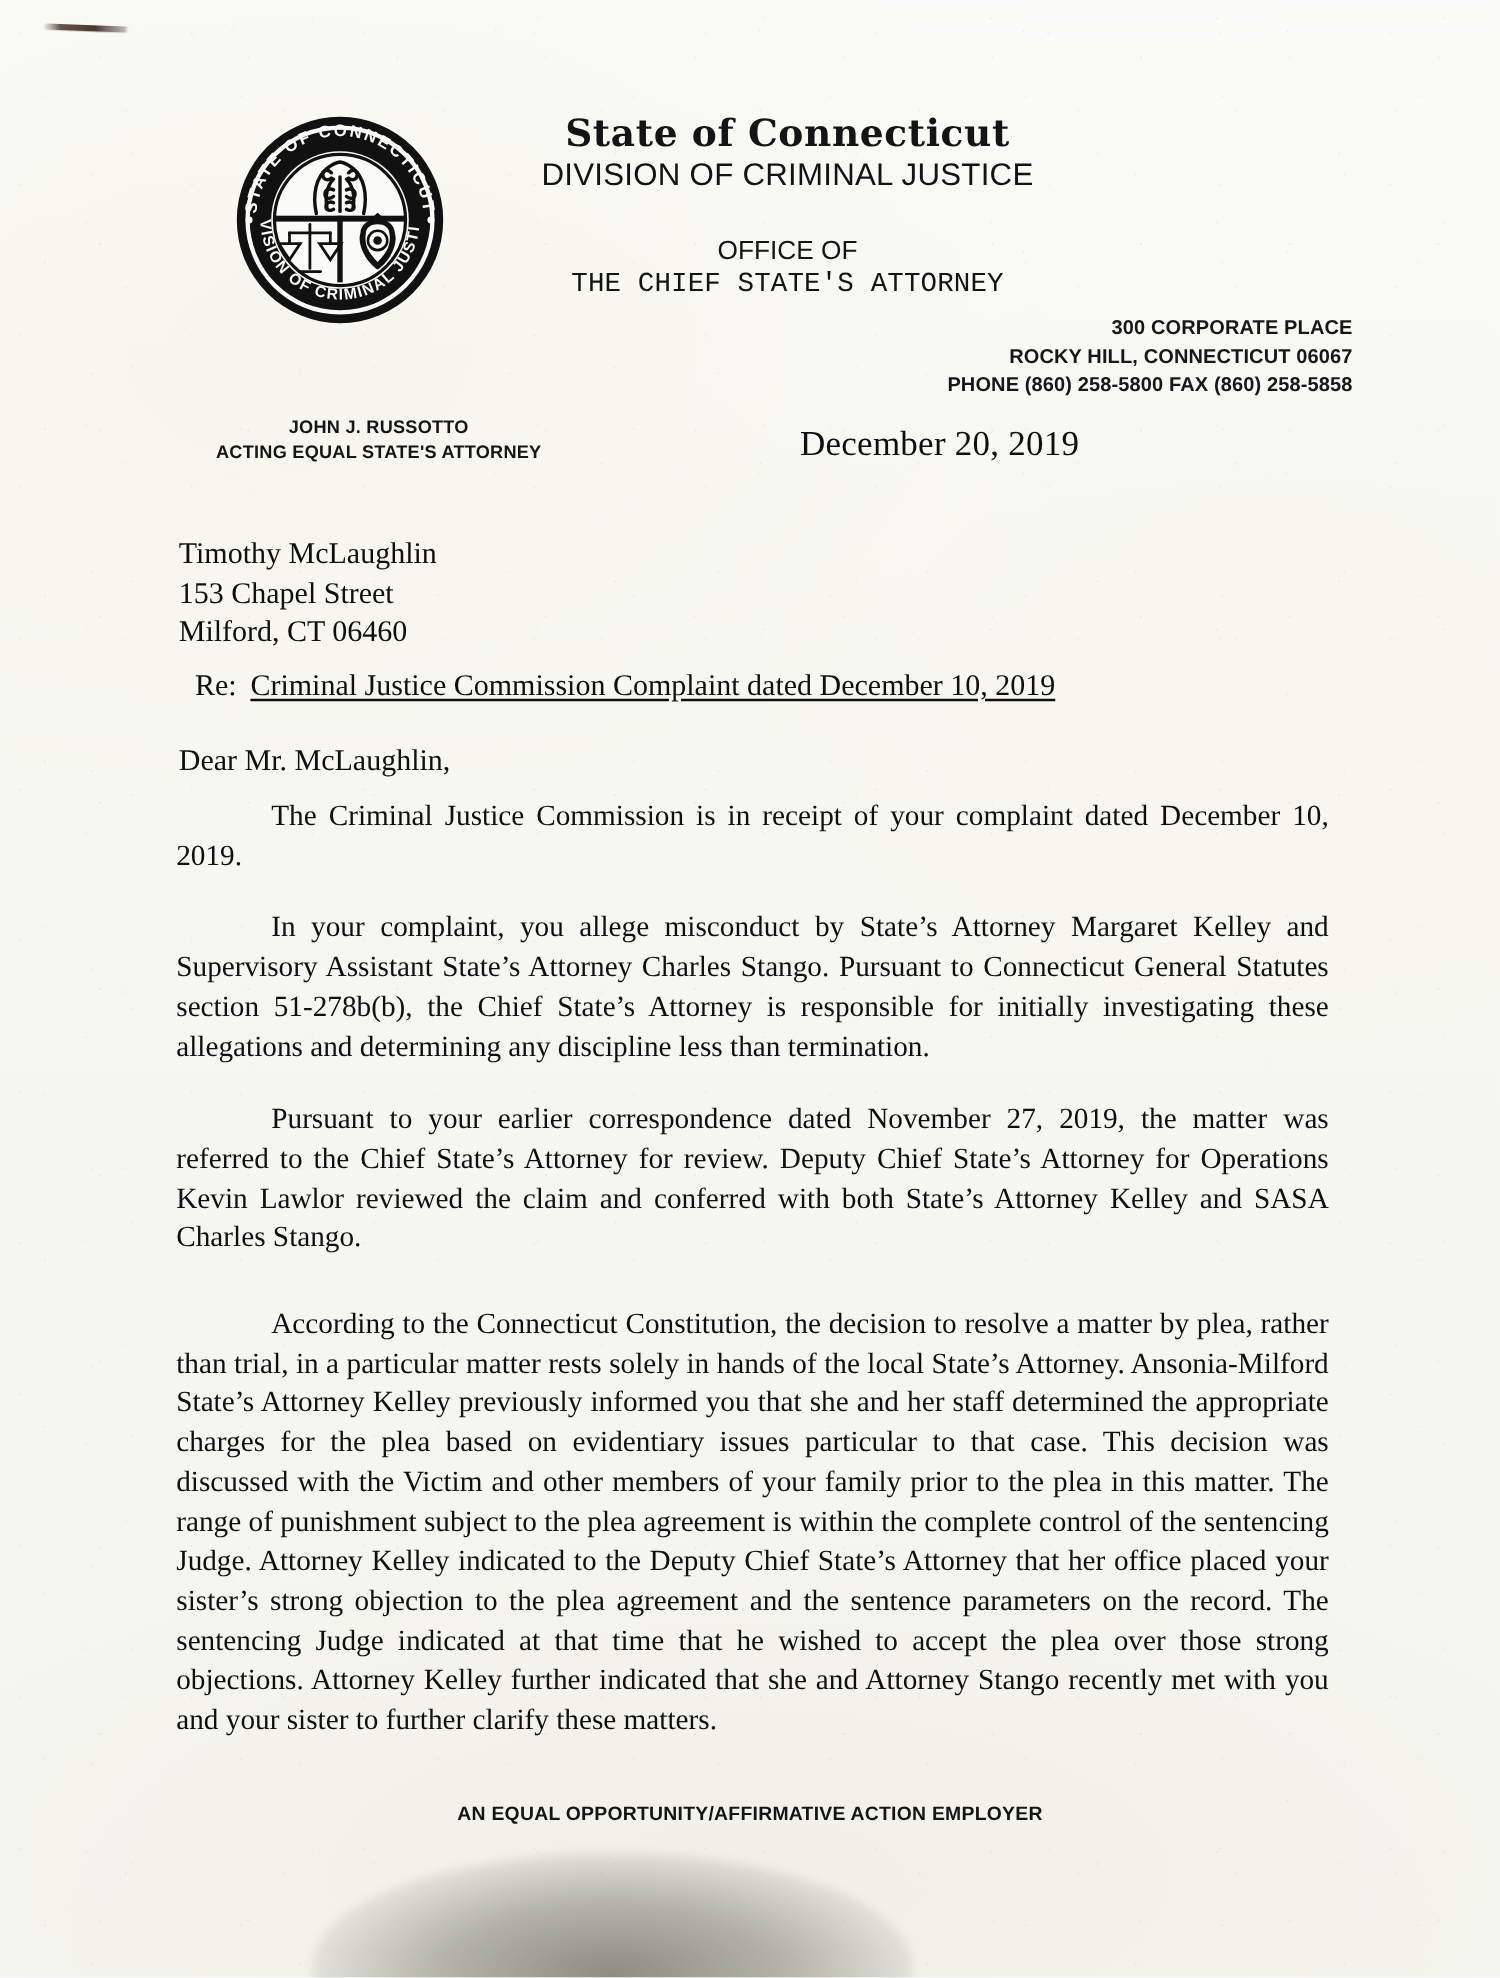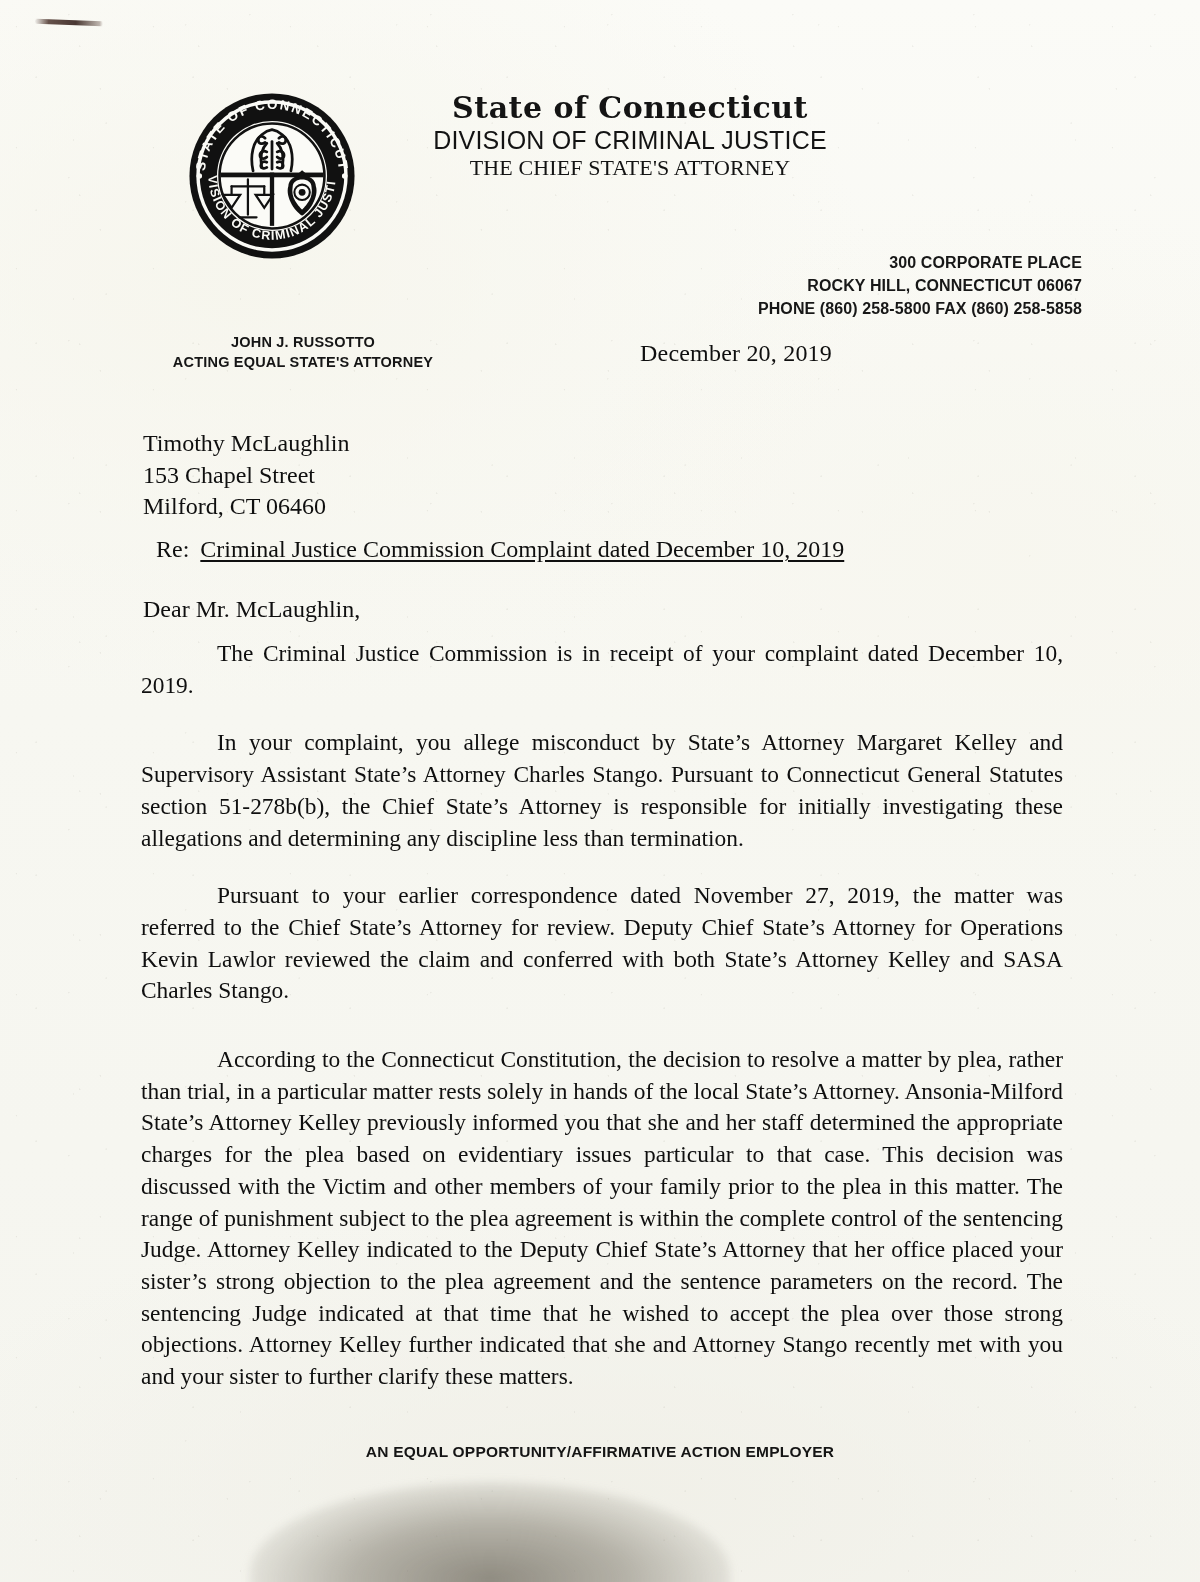--- a/index.html
+++ b/index.html
@@ -111,21 +111,21 @@
     line-height: 1.1;
   }
   .office-of {
     font-family: "Liberation Sans", sans-serif;
     font-size: 21px;
     color: #141414;
     margin-top: 34px;
     line-height: 1.25;
   }
   .chief-sa {
-    font-family: Liberation Serif, serif;
+    font-family: Liberation Mono, monospace;
     font-size: 22px;
     color: #131313;
     line-height: 1.25;
     letter-spacing: 0.1px;
   }
 
   .lh-address {
     position: absolute;
     right: 118px;
     top: 173px;
@@ -150,21 +150,21 @@
     color: #151515;
     letter-spacing: 0.2px;
     margin-top: 48px;
   }
 
   
   .date-line {
     position: absolute;
     left: 640px;
     top: 340px;
-    font-size: 24px;
+    font-size: 28px;
     color: #0f0f0f;
     letter-spacing: 0.2px;
   }
   .recipient {
     position: absolute;
     left: 143px;
     top: 428px;
     font-size: 24px;
     line-height: 1.32;
     color: #0f0f0f;
@@ -287,20 +287,21 @@
           <circle cx="135" cy="119" r="9" fill="none" stroke="#111111" stroke-width="2.4"></circle>
           <circle cx="135" cy="119" r="4" fill="#111111"></circle>
           <path d="M128,101 L135,95 L142,101" fill="none" stroke="#111111" stroke-width="2.6"></path>
         </g>
       </svg>
     </div>
 
     <div class="lh-center">
       <div class="state-of-ct">State of Connecticut</div>
       <div class="division-line">DIVISION OF CRIMINAL JUSTICE</div>
+      <div class="office-of">OFFICE OF</div>
       <div class="chief-sa">THE CHIEF STATE'S ATTORNEY</div>
     </div>
 
     <div class="lh-address">
       <div>300 CORPORATE PLACE</div>
       <div>ROCKY HILL, CONNECTICUT 06067</div>
       <div>PHONE (860) 258-5800  FAX (860) 258-5858</div>
     </div>
 
     <div class="lh-officer">

